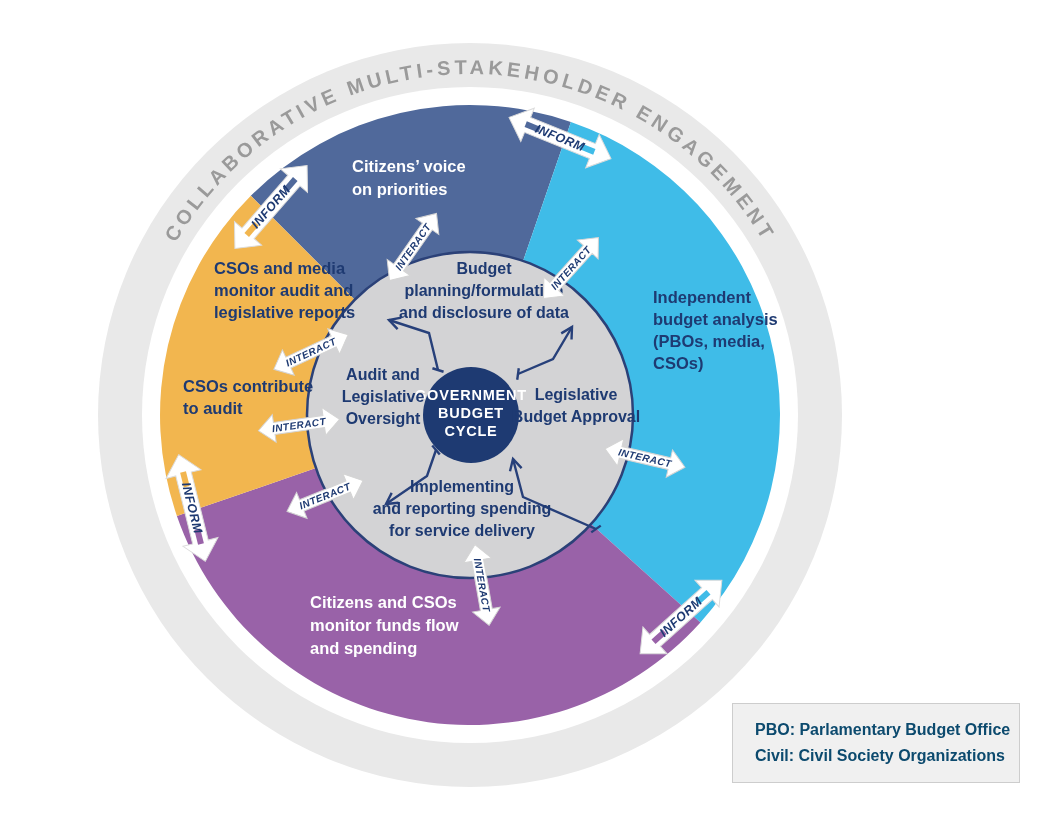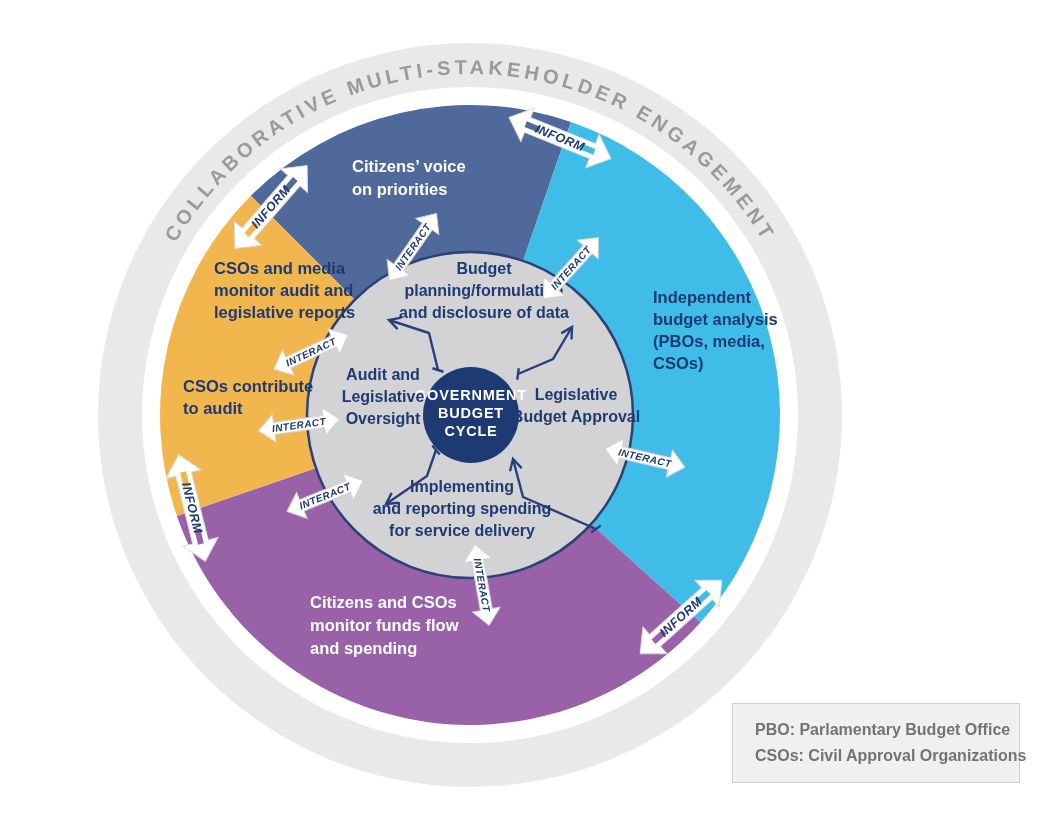--- a/index.html
+++ b/index.html
@@ -15,21 +15,21 @@
   .iarrow{fill:#ffffff;stroke:#d4d4d4;stroke-width:1;}
   .farrow{fill:#ffffff;stroke:#dcdcdc;stroke-width:1;}
   .interact-label{font-size:10px;font-weight:bold;font-style:italic;fill:#1e3a72;
                   text-anchor:middle;letter-spacing:0.5px;}
   .inform-label{font-size:12.5px;font-weight:bold;font-style:italic;fill:#1e3a72;
                 text-anchor:middle;letter-spacing:0.5px;}
   .cycle-arrow{fill:none;stroke:#27407a;stroke-width:2.4;}
   .legend-box{position:absolute;left:732px;top:703px;width:288px;height:80px;
               background:#f0f0f0;border:1px solid #cdcdcd;box-sizing:border-box;
               padding:13px 0 0 22px;}
-  .legend-line{font-size:16px;font-weight:bold;color:#737373;line-height:26px;white-space:nowrap;}
+  .legend-line{font-size:16px;font-weight:bold;color:#0c4a6e;line-height:26px;white-space:nowrap;}
 </style>
 </head>
 <body>
 
 <div class="page">
 
 <svg width="1052" height="832" viewBox="0 0 1052 832">
   <defs>
     <marker id="mhead" orient="auto" markerUnits="userSpaceOnUse" markerWidth="18" markerHeight="18" refX="13" refY="8">
       <path d="M2,2 L13,8 L2,14" fill="none" stroke="#27407a" stroke-width="2.4"></path>
@@ -166,16 +166,16 @@
   <g transform="translate(681,617) rotate(-42)">
     <path class="farrow" d="M-55,0 L-35,-18 L-35,-8 L35,-8 L35,-18 L55,0 L35,18 L35,8 L-35,8 L-35,18 Z"></path>
     <rect x="-37" y="-3" width="15" height="6" fill="#9962a8"></rect>
     <rect x="22" y="-3" width="15" height="6" fill="#3fbce8"></rect>
     <text class="inform-label" y="4">INFORM</text>
   </g>
 </svg>
 
 <div class="legend-box">
   <div class="legend-line">PBO: Parlamentary Budget Office</div>
-  <div class="legend-line">CSOs: Civil Approval Organizations</div>
+  <div class="legend-line">Civil: Civil Society Organizations</div>
 </div>
 
 </div>
 
 </body></html>

